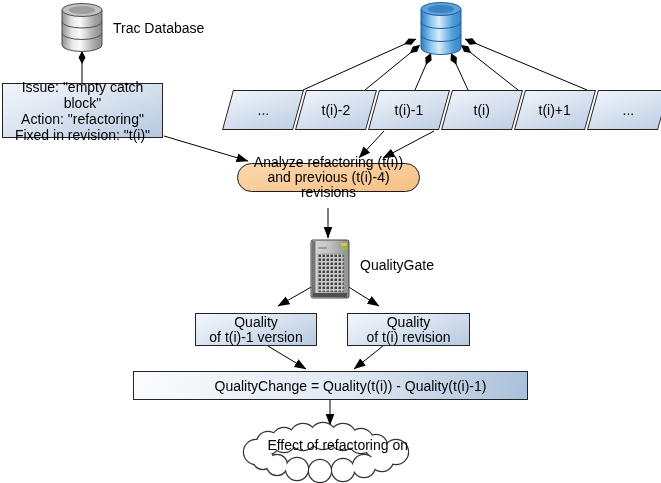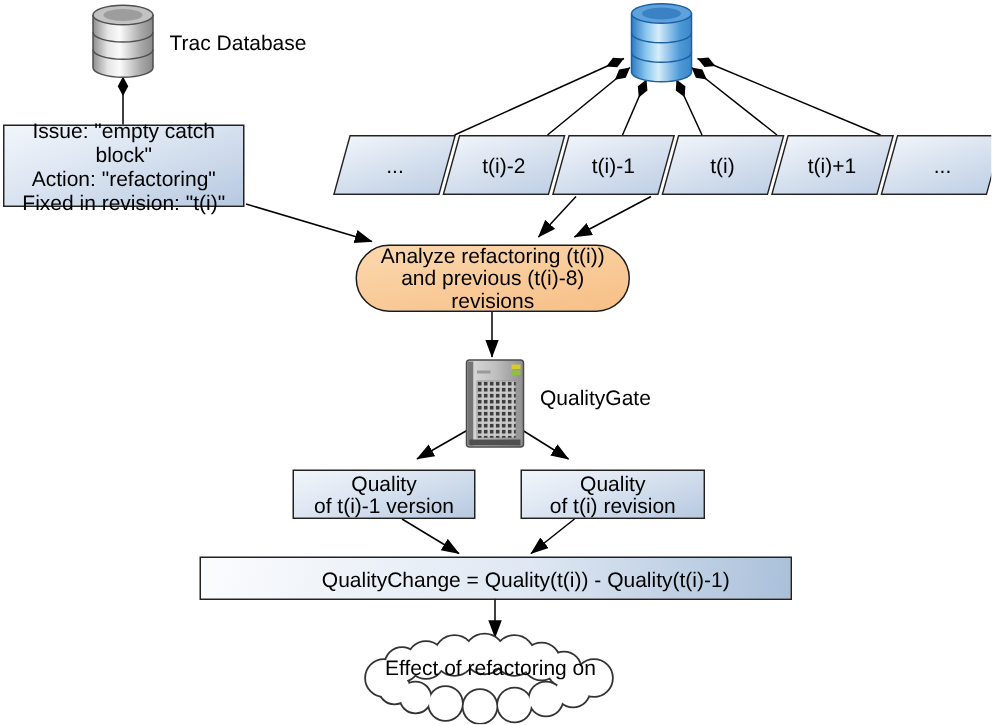--- a/index.html
+++ b/index.html
@@ -32,21 +32,21 @@
   .tcell {
     position:absolute; top:90px; width:71px; height:40px; box-sizing:border-box;
     border:1px solid #222222;
     transform:skewX(-15.4deg); transform-origin:0 100%;
     background:linear-gradient(160deg,#f0f4fa 0%,#d7e1ef 50%,#c0d0e6 100%);
     display:flex; align-items:center; justify-content:center;
   }
   .tcell > span { transform:skewX(15.4deg); }
   .cloud-text {
     position:absolute; left:246px; top:438px; width:162px;
-    text-align:center; line-height:14px;
+    text-align:right; line-height:14px;
   }
   .repo-label { text-align:center; line-height:13px; white-space:nowrap; }
 </style>
 </head>
 <body>
 
 <div class="canvas">
 
   <svg class="underlay" width="661" height="483" viewBox="0 0 661 483">
     <defs>
@@ -175,23 +175,23 @@
   <div class="tcell" style="left:441px;">
     <span>t(i)</span>
   </div>
   <div class="tcell" style="left:514px;">
     <span>t(i)+1</span>
   </div>
   <div class="tcell" style="left:587px;">
     <span>...</span>
   </div>
 
-  <div class="node stadium" style="left:237px; top:163px; width:183px; height:45px;">
+  <div class="node stadium" style="left:237px; top:163px; width:183px; height:29px;">
     <div>Analyze refactoring (t(i))</div>
-    <div>and previous (t(i)-8) revisions</div>
+    <div>and previous (t(i)-4) revisions</div>
   </div>
 
   <div class="node bluebox qbox" style="left:195px; top:313px; width:122px; height:33px;">
     <div>Quality</div>
     <div>of t(i)-1 version</div>
   </div>
   <div class="node bluebox qbox" style="left:347px; top:313px; width:123px; height:33px;">
     <div>Quality</div>
     <div>of t(i) revision</div>
   </div>

